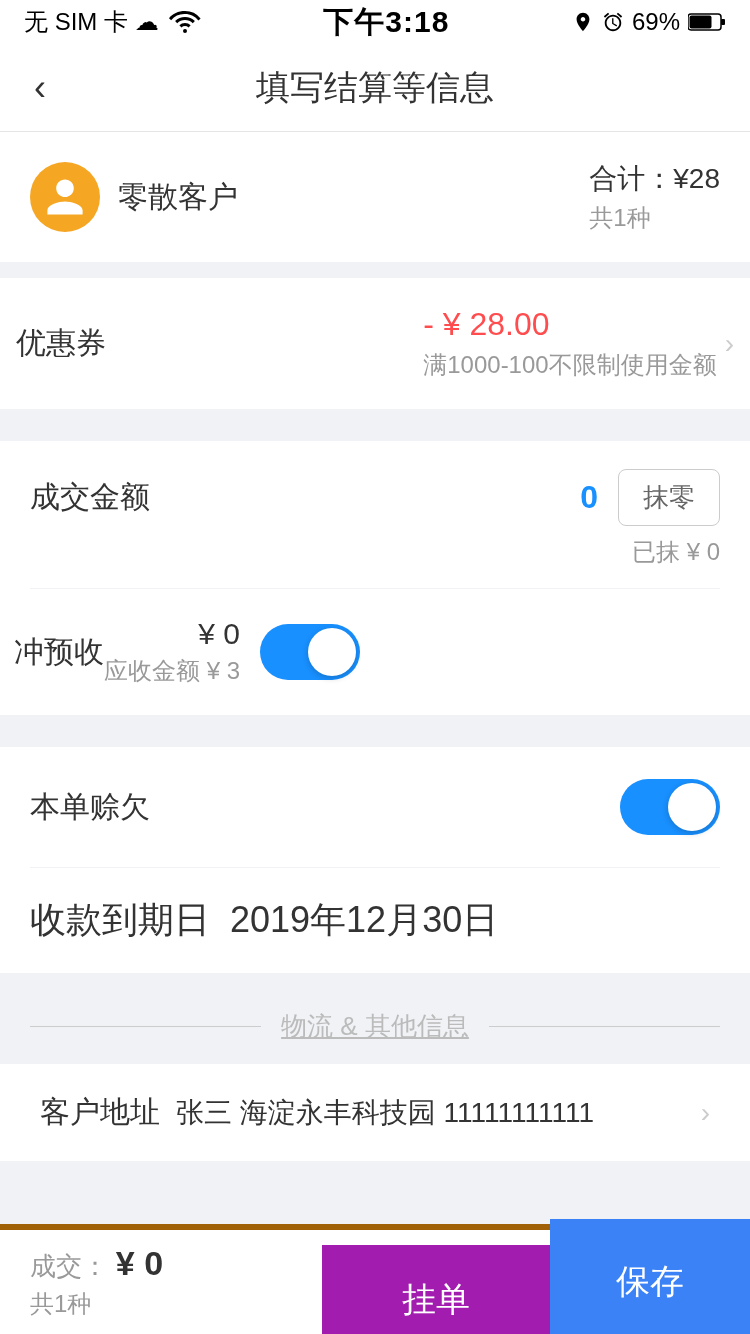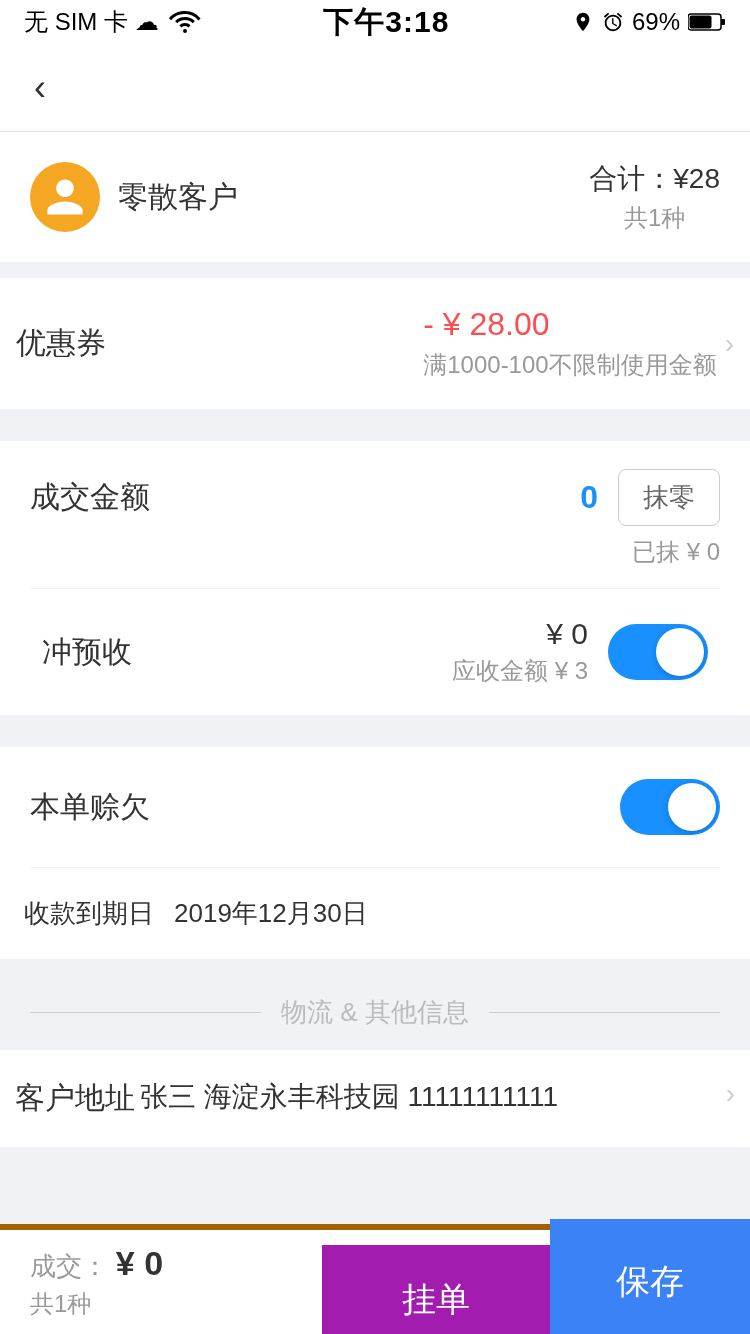--- a/index.html
+++ b/index.html
@@ -75,21 +75,21 @@
       width: 70px;
       height: 70px;
       background: #f5a623;
       border-radius: 50%;
       display: flex;
       align-items: center;
       justify-content: center;
     }
     .customer-avatar svg { width: 44px; height: 44px; fill: #fff; }
     .customer-name { font-size: 30px; color: #333; font-weight: 500; }
-    .customer-right { text-align: center; }
+    .customer-right { text-align: left; }
     .customer-total { font-size: 28px; color: #333; }
     .customer-count { font-size: 24px; color: #999; margin-top: 4px; }
 
     
     .divider {
       height: 1px;
       background: #f0f2f5;
       margin: 0 30px;
     }
     .section-divider {
@@ -134,22 +134,22 @@
       text-align: right;
       padding: 0 30px 20px 30px;
       font-size: 24px;
       color: #999;
     }
 
     
     .charge-row {
       display: flex;
       align-items: center;
-      justify-content: space-between;
-      padding: 28px 42px;
+      justify-content: flex-start;
+      padding: 28px 14px;
     }
     .charge-label { font-size: 30px; color: #333; }
     .charge-right { display: flex; align-items: center; gap: 20px; }
     .charge-amounts { text-align: right; }
     .charge-value { font-size: 30px; color: #333; font-weight: 500; }
     .charge-sub { font-size: 24px; color: #999; margin-top: 4px; }
 
     
     .toggle {
       width: 100px;
@@ -174,22 +174,22 @@
     .credit-row {
       display: flex;
       align-items: center;
       justify-content: space-between;
       padding: 32px 30px;
     }
     .credit-label { font-size: 30px; color: #333; }
 
     
     .due-row {
-      padding: 28px 24px;
-      font-size: 26px;
+      padding: 28px 30px;
+      font-size: 36px;
       color: #333;
       display: flex;
       align-items: center;
       gap: 20px;
     }
     .due-label { color: #333; }
     .due-value { color: #333; }
 
     
     .logistics-div {
@@ -201,27 +201,29 @@
       gap: 20px;
     }
     .logistics-line {
       flex: 1;
       height: 1px;
       background: #ccc;
     }
     .logistics-text {
       font-size: 26px;
       color: #bbb;
+      text-decoration: underline;
     }
 
     
     .address-row {
       display: flex;
-      padding: 28px 15px;
-      gap: 5px;
+      align-items: center;
+      padding: 28px 40px;
+      gap: 16px;
     }
     .address-label { font-size: 30px; color: #333; min-width: 100px; }
     .address-value { font-size: 28px; color: #333; flex: 1; }
     .address-chevron { font-size: 28px; color: #ccc; }
 
     
     .bottom-bar {
       position: fixed;
       bottom: 0;
       left: 0;
@@ -290,20 +292,21 @@
     <svg width="38" height="20" viewBox="0 0 38 20">
       <rect x="0" y="2" width="33" height="16" rx="3" ry="3" stroke="#000" stroke-width="1.5" fill="none"></rect>
       <rect x="1.5" y="3.5" width="22" height="13" rx="2" ry="2" fill="#000"></rect>
       <rect x="33" y="7" width="4" height="6" rx="1" ry="1" fill="#000"></rect>
     </svg>
   </div>
 </div>
 
 <div class="nav-bar">
   <span class="nav-back">‹</span>
+  <span class="nav-title">填写结算等信息</span>
 </div>
 
 <div class="section">
   <div class="customer-row">
     <div class="customer-left">
       <div class="customer-avatar">
         <svg viewBox="0 0 24 24">
           <path d="M12 12c2.7 0 4.8-2.1 4.8-4.8S14.7 2.4 12 2.4 7.2 4.5 7.2 7.2 9.3 12 12 12zm0 2.4c-3.2 0-9.6 1.6-9.6 4.8v2.4h19.2v-2.4c0-3.2-6.4-4.8-9.6-4.8z"></path>
         </svg>
       </div>

